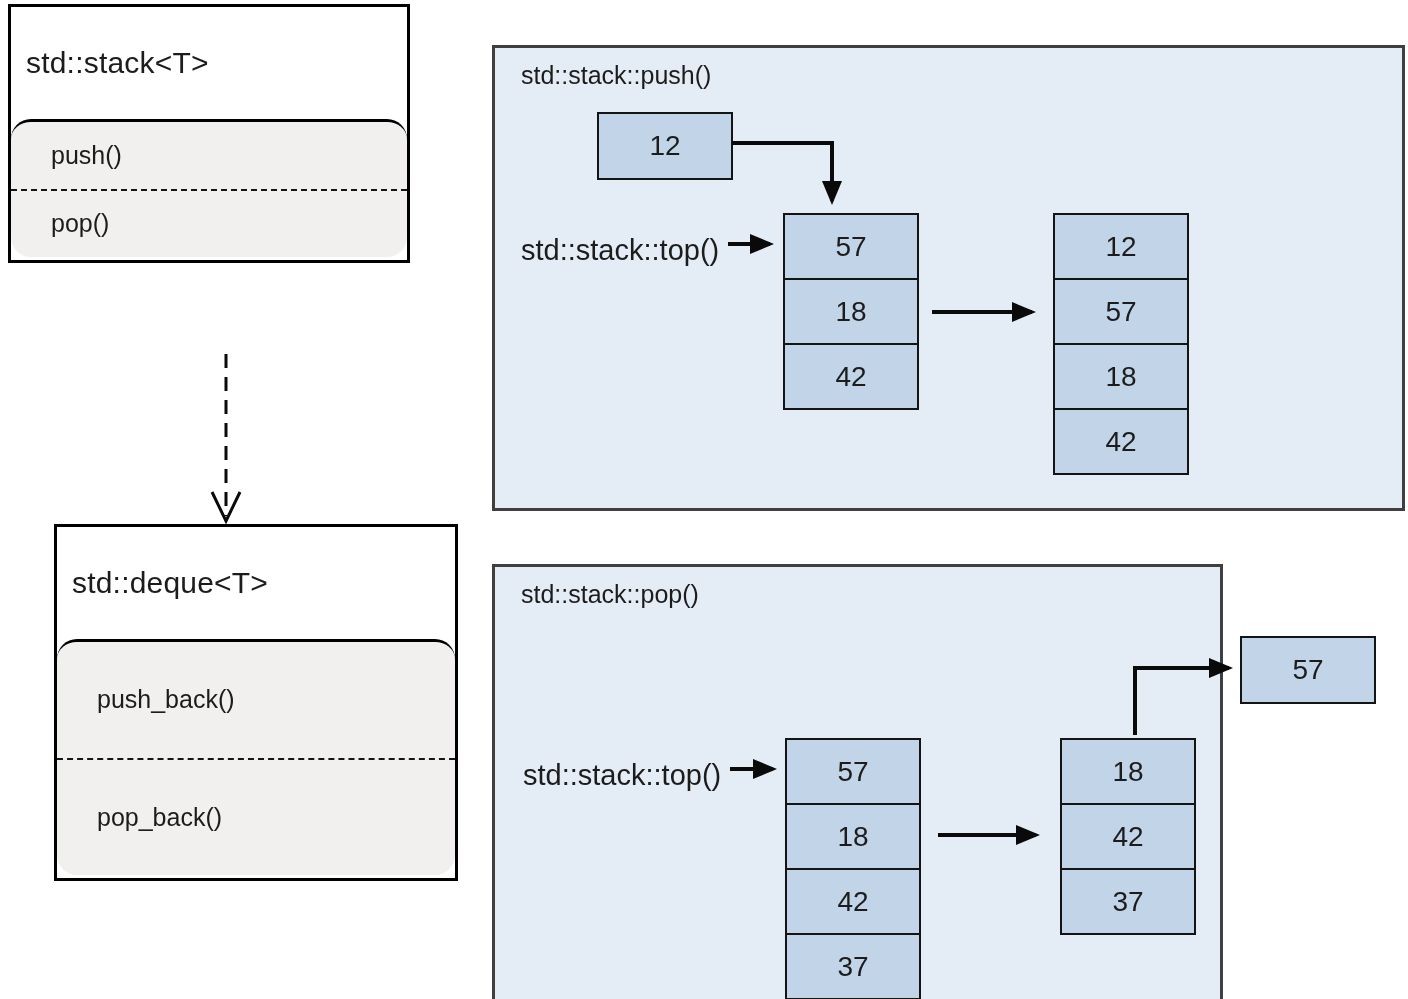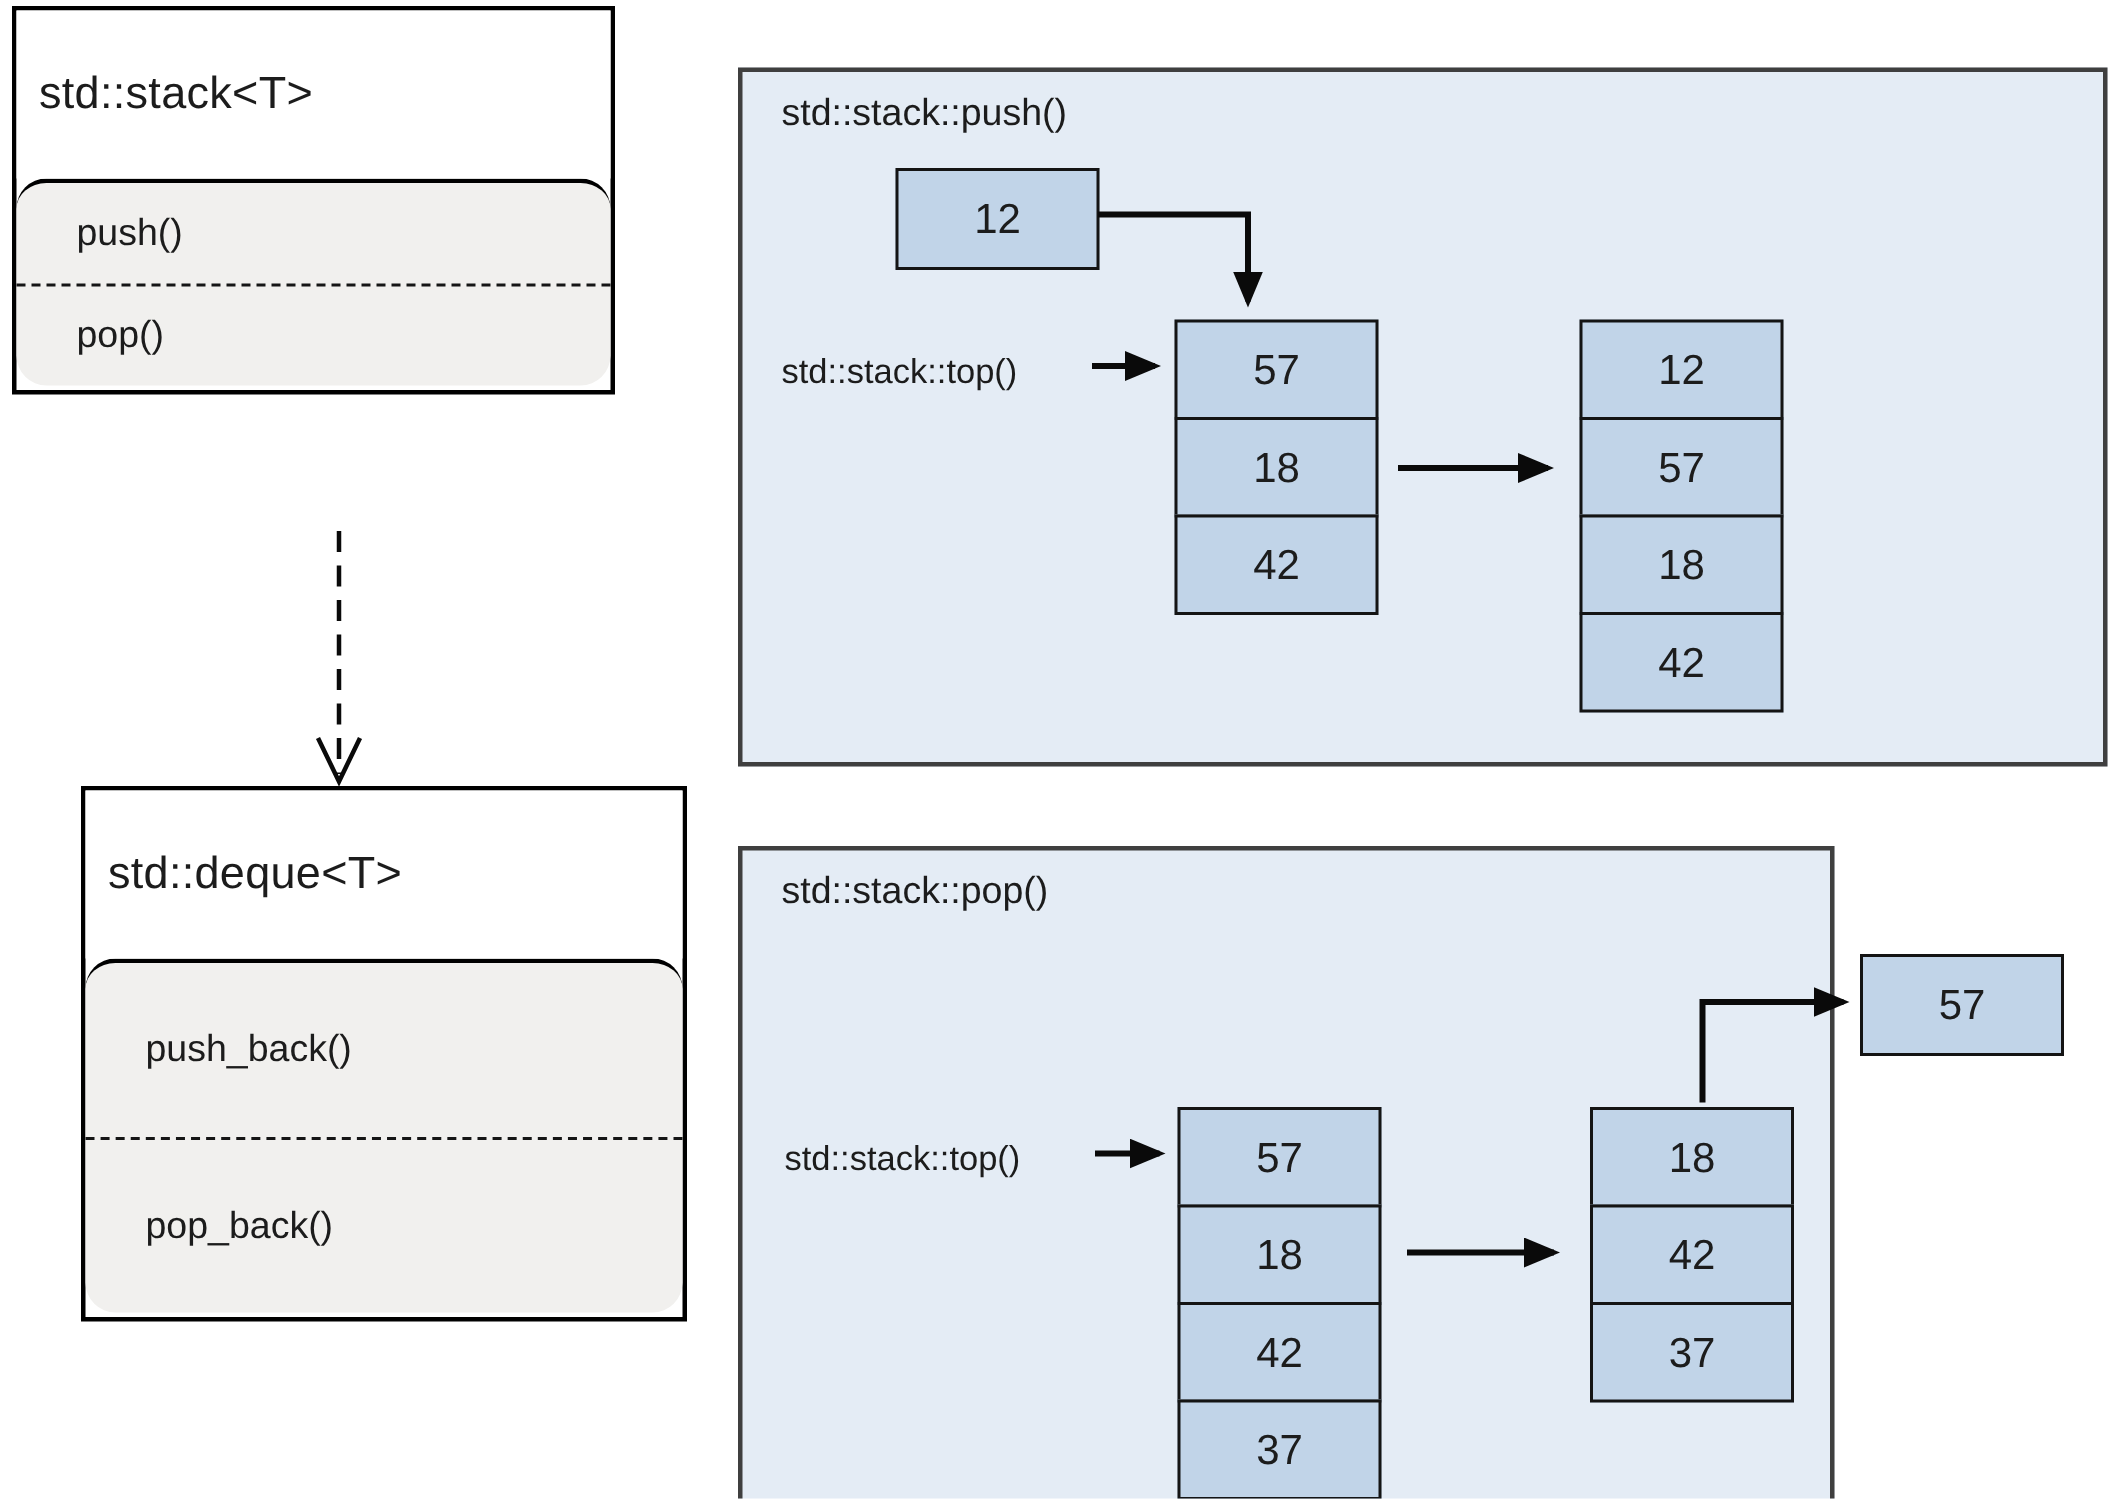--- a/index.html
+++ b/index.html
@@ -17,21 +17,21 @@
   .method-row + .method-row{border-top:2px dashed #151515;}
 
   #uml-stack-box{left:8px;top:4px;width:402px;height:259px;}
   #uml-deque-box{left:6px;top:524px;width:404px;height:357px;margin-left:48px;}
 
   
   .panel{position:absolute;background:var(--panel-bg);border:3px solid var(--panel-border);margin-top:40px;}
   #panel-push{left:492px;top:5px;width:913px;height:466px;}
   #panel-pop{left:492px;top:524px;width:731px;height:469px;}
   .panel-title{position:absolute;left:26px;top:13px;font-size:25px;}
-  .pointer-label{position:absolute;font-size:23px;white-space:nowrap;}
+  .pointer-label{position:absolute;font-size:29px;white-space:nowrap;}
 
   
   .cell,.value-box{background:var(--cell-fill);border:2px solid var(--cell-border);
       display:flex;align-items:center;justify-content:center;font-size:28px;}
   .stack-col{position:absolute;display:flex;flex-direction:column;width:136px;}
   .stack-col .cell{height:67px;width:136px;}
   .stack-col .cell + .cell{margin-top:-2px;}
   .value-box{position:absolute;width:136px;height:68px;}
 
   svg.overlay{position:absolute;left:-3px;top:-3px;pointer-events:none;}

